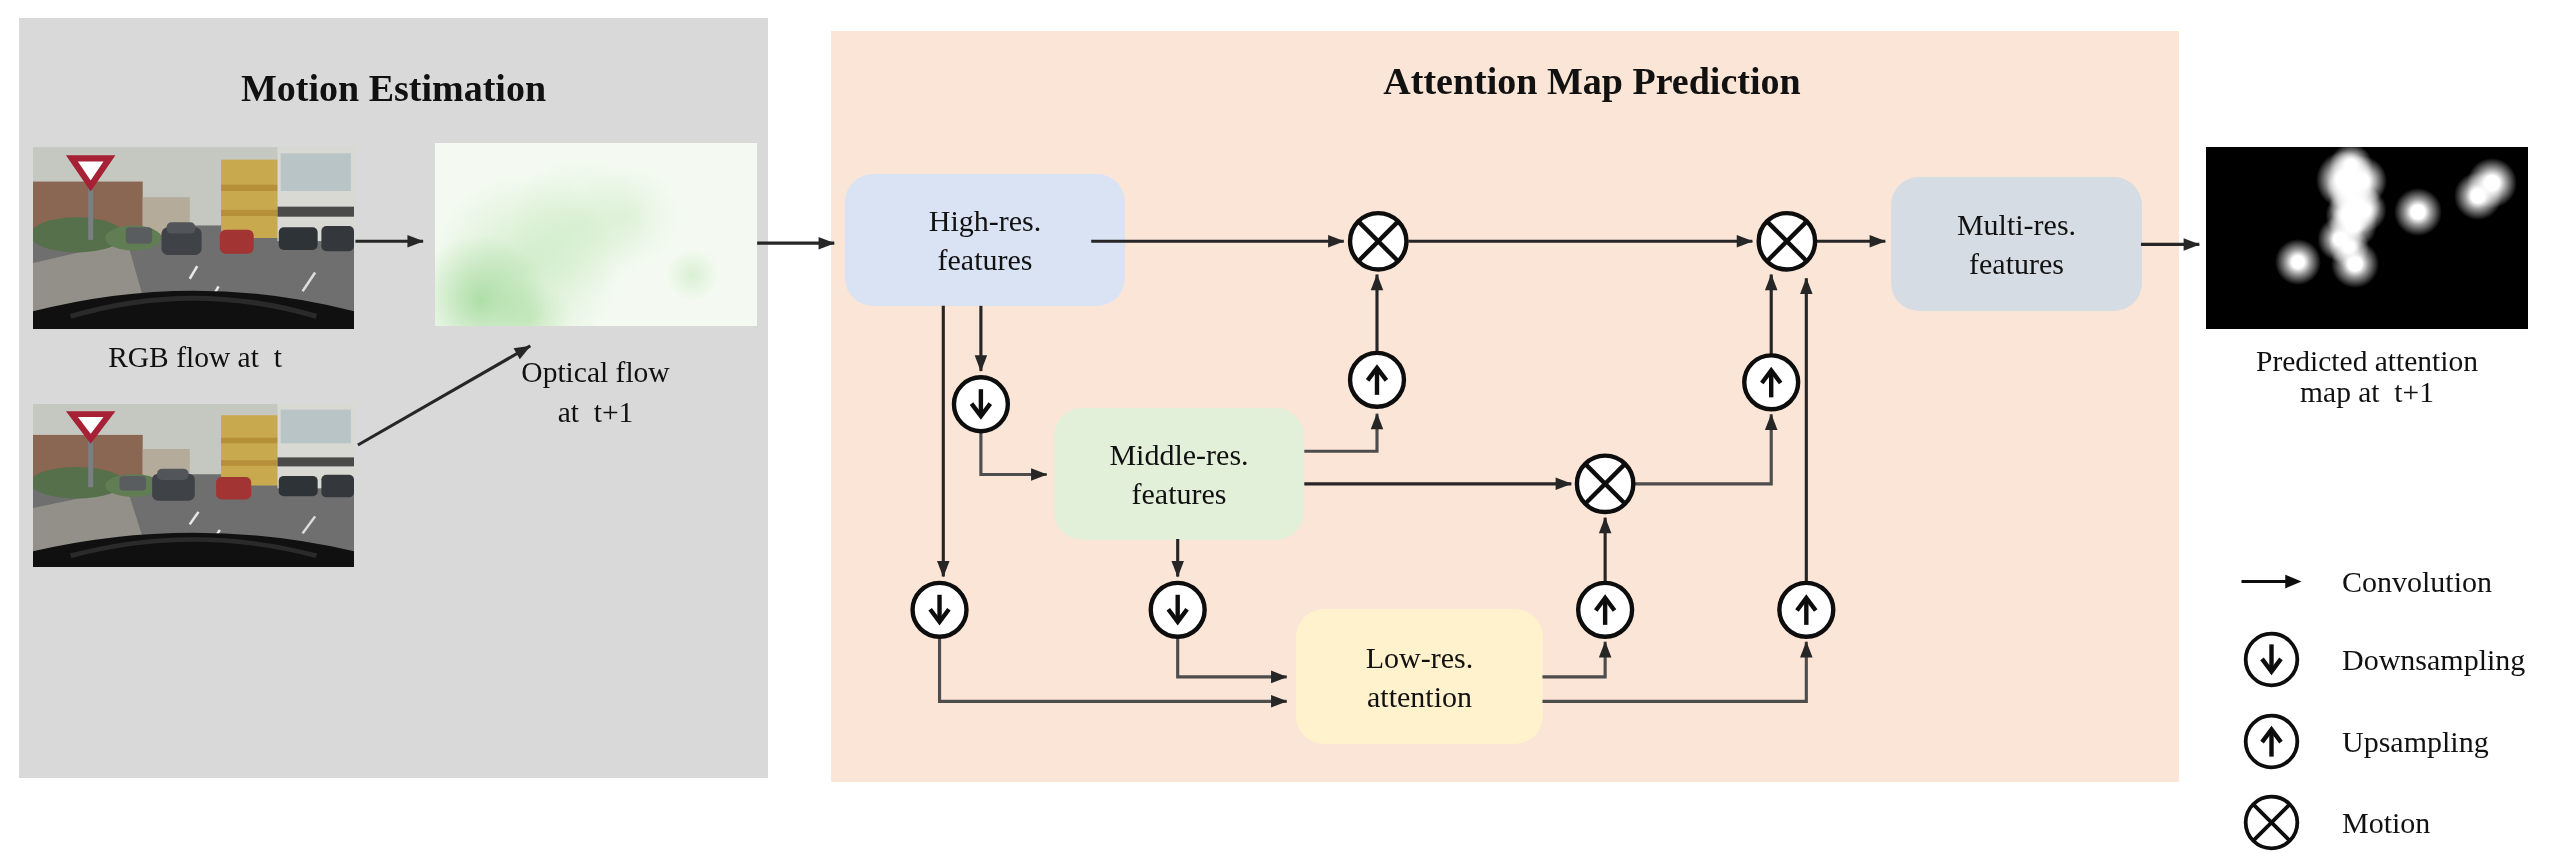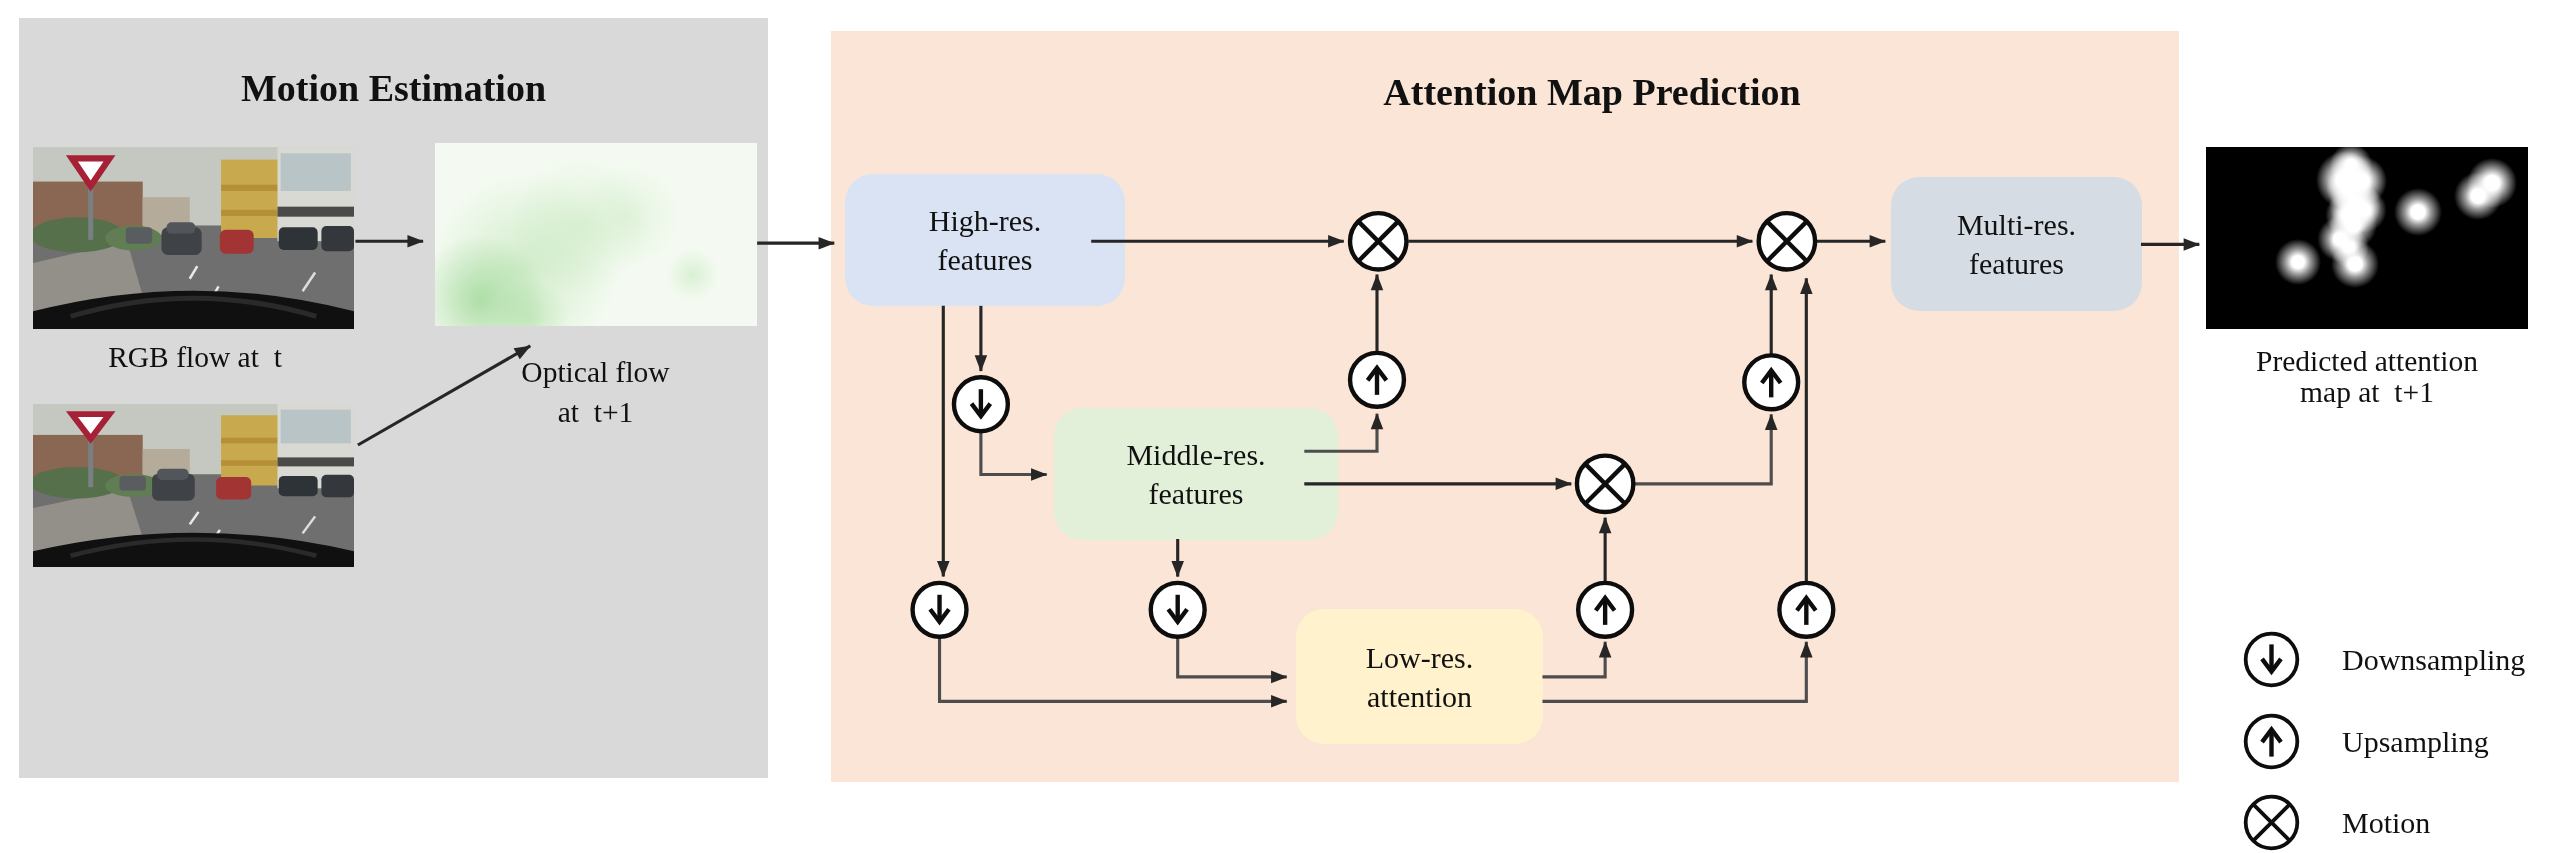--- a/index.html
+++ b/index.html
@@ -3,26 +3,26 @@
 <meta charset="utf-8">
 <style>
   html,body{margin:0;padding:0;background:#ffffff;}
   #canvas{position:relative;width:2576px;height:853px;background:#ffffff;overflow:hidden;
           font-family:"Liberation Serif","DejaVu Serif",serif;color:#111;}
   .panel{position:absolute;}
   .panel.gray{left:19px;top:17.6px;width:749px;height:760px;background:#d9d9d9;}
   .panel.peach{left:831px;top:31px;width:1348px;height:751px;background:#fbe5d6;}
   .title{position:absolute;text-align:center;font-weight:bold;font-size:38px;letter-spacing:0px;}
   #motion-title{left:19px;top:66px;width:749px;}
-  #attention-title{left:831px;top:70px;width:1522px;}
+  #attention-title{left:831px;top:59px;width:1522px;}
   .cap{position:absolute;text-align:center;font-size:29.5px;line-height:40px;white-space:pre-wrap;}
   .box{position:absolute;border-radius:28px;display:flex;align-items:center;justify-content:center;
        text-align:center;font-size:30px;line-height:39px;white-space:pre-wrap;}
   #box-high{left:845px;top:174px;width:280px;height:132px;background:#dae3f3;}
-  #box-middle{left:1054px;top:408px;width:284px;height:132px;background:#e2efd9;}
+  #box-middle{left:1054px;top:408px;width:250px;height:132px;background:#e2efd9;}
   #box-low{left:1296px;top:609px;width:247px;height:135px;background:#fff2cc;}
   #box-multi{left:1891px;top:177px;width:251px;height:134px;background:#d6dce4;}
   .photo{position:absolute;display:block;}
   #flow-img{left:435px;top:143px;width:322px;height:183px;background:#f4faf1;
     background-image:
       radial-gradient(circle 94px at 14% 86%, rgba(120,200,110,0.50), rgba(120,200,110,0.0) 70%),
       radial-gradient(circle 132px at 28% 68%, rgba(140,210,125,0.32), rgba(140,210,125,0.0) 72%),
       radial-gradient(circle 100px at 45% 45%, rgba(150,215,135,0.22), rgba(150,215,135,0.0) 70%),
       radial-gradient(circle 75px at 60% 40%, rgba(150,215,135,0.18), rgba(150,215,135,0.0) 70%),
       radial-gradient(circle 38px at 80% 72%, rgba(140,210,125,0.25), rgba(140,210,125,0.0) 70%),
@@ -226,20 +226,27 @@
       <line class="glyph" x1="2819" y1="354" x2="2881" y2="416" stroke-width="6"></line>
       <line class="glyph" x1="2819" y1="416" x2="2881" y2="354" stroke-width="6"></line>
     </g>
     <g>
       <circle class="node-circle" cx="2560" cy="772" r="45"></circle>
       <line class="glyph" x1="2529" y1="741" x2="2591" y2="803" stroke-width="6"></line>
       <line class="glyph" x1="2529" y1="803" x2="2591" y2="741" stroke-width="6"></line>
     </g>
   </svg>
 
+  <div id="legend-row-0" class="legend">
+    <svg class="licon" width="63" height="25" viewBox="0 0 100 40">
+      <line x1="2" y1="20" x2="74" y2="20" stroke="#0d0d0d" stroke-width="5"></line>
+      <polygon points="72,9 98,20 72,31" fill="#0d0d0d"></polygon>
+    </svg>
+    <span class="lbl">Convolution</span>
+  </div>
   <div id="legend-row-1" class="legend">
     <svg class="licon" width="63" height="63" viewBox="-50 -50 100 100">
       <circle cx="0" cy="0" r="41" fill="#fff" stroke="#0d0d0d" stroke-width="6"></circle>
       <line x1="0" y1="-24" x2="0" y2="14" stroke="#0d0d0d" stroke-width="7"></line>
       <polyline points="-15,-1 0,19 15,-1" fill="none" stroke="#0d0d0d" stroke-width="7"></polyline>
     </svg>
     <span class="lbl">Downsampling</span>
   </div>
   <div id="legend-row-2" class="legend">
     <svg class="licon" width="63" height="63" viewBox="-50 -50 100 100">

